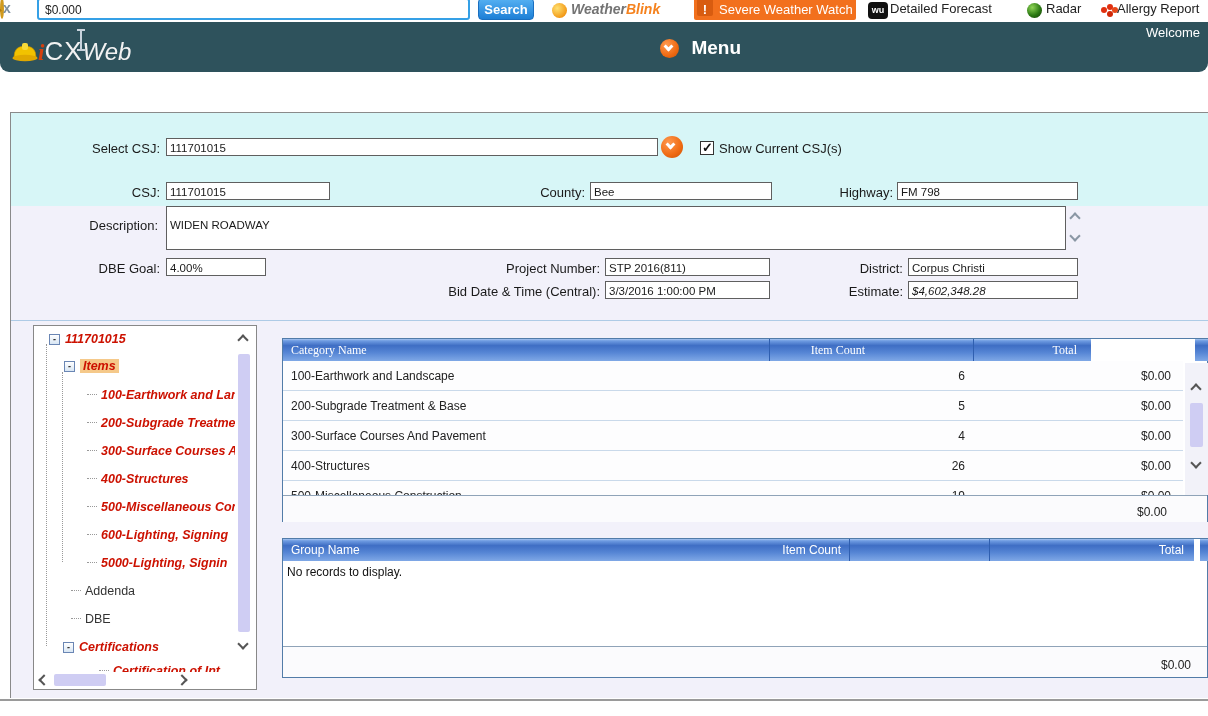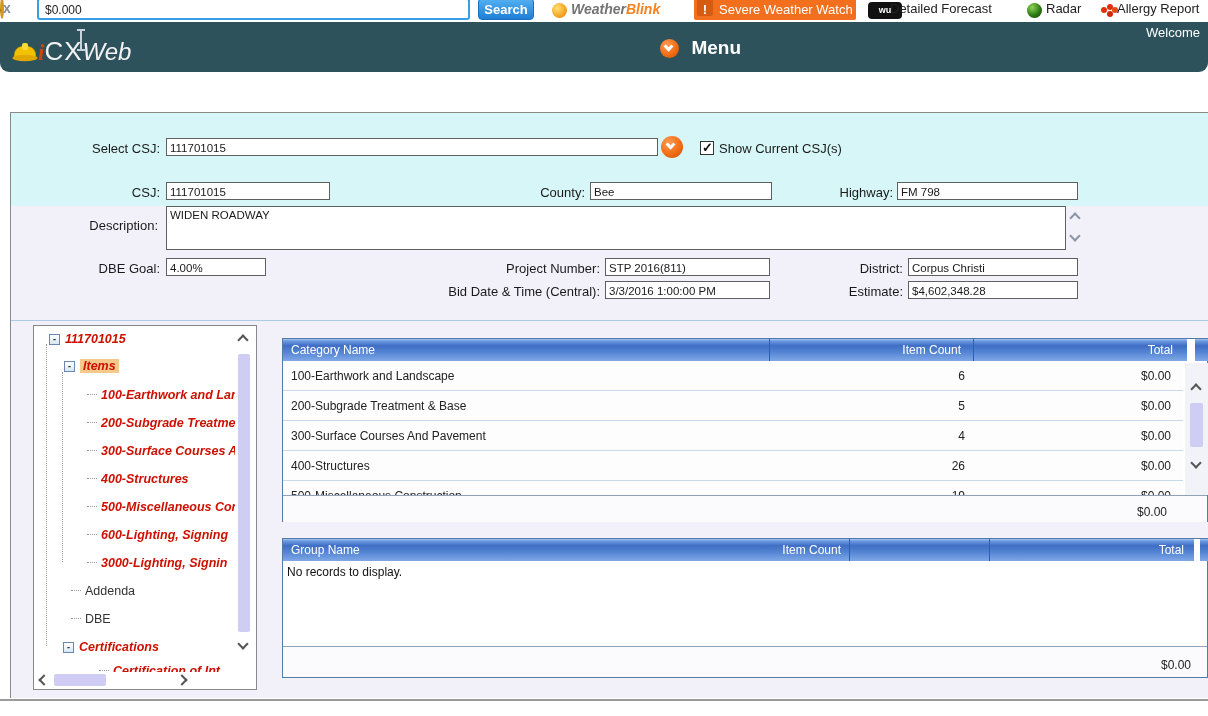--- a/index.html
+++ b/index.html
@@ -13,21 +13,21 @@
   #bt-close { left:3px; top:0; color:#7d8f9e; font-size:14px; font-weight:bold; }
   #bt-mag { left:17px; top:3px; width:10px; height:10px; border:2px solid #d09a1e; border-radius:50%; }
   #bt-mag::after { content:""; position:absolute; left:-4px; top:8px; width:6px; height:2px; background:#b07d10; transform:rotate(45deg); }
   #bt-input { position:absolute; left:37px; top:-2px; width:433px; height:22px; border:2px solid #35a0e6; border-radius:3px; font:12px "Liberation Sans",sans-serif; padding:2px 6px 0 6px; color:#222; }
   #bt-search { position:absolute; left:478px; top:-2px; width:56px; height:22px; background:linear-gradient(#55b0f2,#1d7fd6); border:1px solid #1a6fc0; border-radius:4px; color:#fff; font-size:13px; font-weight:bold; text-align:center; line-height:22px; }
   #bt-sun { left:552px; top:3px; width:15px; height:15px; border-radius:50%; background:radial-gradient(circle at 35% 35%, #ffe070, #f29a18 70%, #e07c08); position:absolute; }
   #wb-weather { color:#737373; font-weight:bold; font-style:italic; }
   #wb-blink { color:#f5821e; font-weight:bold; font-style:italic; }
   #bt-severe { position:absolute; left:694px; top:-2px; width:162px; height:22px; background:#f2701d; border-radius:2px; color:#fff; font-size:13px; line-height:23px; }
   #bt-severe .warn { display:inline-block; width:16px; height:18px; background:#d85c10; color:#fff; text-align:center; font-weight:bold; margin:0 6px 0 3px; border-radius:2px; }
-  #bt-wu { position:absolute; left:868px; top:2px; width:34px; height:17px; background:#111; border-radius:4px; color:#fff; font-size:9px; font-weight:bold; text-align:center; line-height:16px; }
+  #bt-wu { position:absolute; left:868px; top:2px; width:20px; height:17px; background:#111; border-radius:4px; color:#fff; font-size:9px; font-weight:bold; text-align:center; line-height:16px; }
   #bt-radar-ic { position:absolute; left:1027px; top:3px; width:15px; height:15px; border-radius:50%; background:radial-gradient(circle at 35% 30%, #8ed455, #2c7a14 55%, #123604); }
   #bt-allergy-ic { position:absolute; left:1101px; top:7px; width:6px; height:6px; background:#e03010; border-radius:50%;
       box-shadow:6px -3px 0 #e03010, 6px 4px 0 #d02808, 11px 0 0 #e84818; }
 
   
   #app-header { position:absolute; top:22px; left:0; width:1208px; height:50px; background:#2e525c; border-radius:0 0 9px 9px; }
   #logo { position:absolute; left:12px; top:14px; white-space:nowrap; }
   #logo .li { color:#d6400e; font-style:italic; font-weight:bold; font-size:23px; font-family:"Liberation Serif",serif; }
   #logo .lcx { color:#f2f2f2; font-size:26px; letter-spacing:1px; }
   #logo .lweb { color:#f2f2f2; font-size:24px; font-style:italic; }
@@ -46,21 +46,21 @@
   #tab-bidding .x { color:#9fb0af; font-weight:bold; margin-left:7px; }
 
   
   #content-panel { position:absolute; left:10px; top:112px; width:1198px; height:586px; background:#d7f6f7; border:1px solid #8a8a8a; border-right:none; border-bottom:none; }
   #lower-band { position:absolute; left:11px; top:206px; width:1197px; height:492px; background:#f2f1fa; }
   #split-line { position:absolute; left:11px; top:320px; width:1197px; height:1px; background:#aecbe6; }
   #bottom-divider { position:absolute; left:0; top:699px; width:1208px; height:2px; background:#9a9a9a; }
 
   .flabel { position:absolute; font-size:13px; color:#1a1a1a; text-align:right; white-space:nowrap; }
   .fin { position:absolute; background:#fff; border:1px solid #5f5f5f; font:11.5px "Liberation Sans",sans-serif; color:#1a1a1a; padding:2px 3px 0 3px; height:18px; }
-  #description-textarea { position:absolute; background:#fff; border:1px solid #5f5f5f; font:11.5px "Liberation Sans",sans-serif; color:#1a1a1a; padding:2px 3px; resize:none; overflow:hidden; }
+  #description-textarea { position:absolute; background:#fff; border:1px solid #5f5f5f; font:11.5px "Liberation Sans",sans-serif; color:#1a1a1a; padding:12px 3px; resize:none; overflow:hidden; }
   #csj-dd { position:absolute; left:661px; top:136px; width:22px; height:22px; border-radius:50%; background:radial-gradient(circle at 35% 30%, #ff9a50, #ef6a12 60%, #c95208); cursor:pointer; }
   #csj-dd .chv { position:absolute; left:6px; top:5px; border-color:#fff; }
   #show-current-cb { position:absolute; left:700px; top:141px; width:14px; height:14px; border:1px solid #333; background:#fff; cursor:pointer; }
   #show-current-cb::after { content:"\2713"; position:absolute; left:1px; top:-2px; font-size:13px; font-weight:bold; color:#111; }
   .spin-chv { position:absolute; }
 
   
   .chv { display:inline-block; width:8px; height:8px; border-top:2px solid #555; border-right:2px solid #555; }
   .chv.up { transform:rotate(-45deg); }
   .chv.down { transform:rotate(135deg); }
@@ -171,59 +171,59 @@
   <div class="flabel" style="left:60px;top:261px;width:100px;">DBE Goal:</div>
   <input class="fin" style="left: 166px; top: 258px; width: 100px;" value="4.00%">
   <div class="flabel" style="left:460px;top:261px;width:140px;">Project Number:</div>
   <input class="fin" style="left: 605px; top: 258px; width: 165px;" value="STP 2016(811)">
   <div class="flabel" style="left:803px;top:261px;width:100px;">District:</div>
   <input class="fin" style="left: 908px; top: 258px; width: 170px;" value="Corpus Christi">
 
   <div class="flabel" style="left:390px;top:284px;width:210px;">Bid Date &amp; Time (Central):</div>
   <input class="fin" style="left: 605px; top: 281px; width: 165px;" value="3/3/2016 1:00:00 PM">
   <div class="flabel" style="left:803px;top:284px;width:100px;">Estimate:</div>
-  <input class="fin" style="left: 908px; top: 281px; width: 170px;" value="$4,602,348.28">
+  <input class="fin" style="left: 908px; top: 281px; width: 170px; font-style: italic;" value="$4,602,348.28">
 
   <div id="tree-panel">
     <div id="tree-viewport">
       <div class="tguide" style="left:11px;top:18px;height:302px;"></div>
       <div class="tguide" style="left:27px;top:46px;height:190px;"></div>
 
       <div class="tnode tred" style="left:6px;top:6px;"><span class="texp">-</span><span>111701015</span></div>
 
       <div class="tnode tred" style="left:21px;top:33px;"><span class="texp">-</span><span class="titems-hl">Items</span></div>
 
       <div class="tnode tred" style="left:44px;top:62px;"><span class="tstub"></span><span>100-Earthwork and Landscape</span></div>
       <div class="tnode tred" style="left:44px;top:90px;"><span class="tstub"></span><span>200-Subgrade Treatment &amp; Base</span></div>
       <div class="tnode tred" style="left:44px;top:118px;"><span class="tstub"></span><span>300-Surface Courses And Pavement</span></div>
       <div class="tnode tred" style="left:44px;top:146px;"><span class="tstub"></span><span>400-Structures</span></div>
       <div class="tnode tred" style="left:44px;top:174px;"><span class="tstub"></span><span>500-Miscellaneous Construction</span></div>
       <div class="tnode tred" style="left:44px;top:202px;"><span class="tstub"></span><span>600-Lighting, Signing</span></div>
-      <div class="tnode tred" style="left:44px;top:230px;"><span class="tstub"></span><span>3000-Lighting, Signin</span></div>
+      <div class="tnode tred" style="left:44px;top:230px;"><span class="tstub"></span><span>5000-Lighting, Signin</span></div>
 
       <div class="tnode tplain" style="left:28px;top:258px;"><span class="tstub"></span><span>Addenda</span></div>
       <div class="tnode tplain" style="left:28px;top:286px;"><span class="tstub"></span><span>DBE</span></div>
       <div class="tnode tred" style="left:20px;top:314px;"><span class="texp">-</span><span>Certifications</span></div>
       <div class="tnode tred" style="left:56px;top:338px;"><span class="tstub"></span><span>Certification of Int</span></div>
     </div>
 
     <div id="tree-vsb">
       <span class="chv up" style="position:absolute;left:4px;top:8px;"></span>
       <div class="thumb"></div>
       <span class="chv down" style="position:absolute;left:4px;top:312px;"></span>
     </div>
     <div id="tree-hsb">
       <span class="chv left" style="position:absolute;left:4px;top:4px;"></span>
       <div class="thumb"></div>
       <span class="chv right" style="position:absolute;left:142px;top:4px;"></span>
     </div>
   </div>
 
   <div class="gridbox" style="top:338px;height:184px;">
-    <div class="ghead" style="width:904px;">
+    <div class="ghead" style="width:808px;font-family:Liberation Serif, serif;">
       <div class="hc" style="left:8px;">Category Name</div>
       <div class="hc" style="right:226px;">Item Count</div>
       <div class="hc" style="right:14px;">Total</div>
       <div class="gvline" style="left:486px;height:22px;"></div>
       <div class="gvline" style="left:690px;height:22px;"></div>
     </div>
     <div class="ghead" style="left:912px;width:14px;"></div>
 
     <div style="position:absolute;left:0;top:22px;width:926px;height:134px;overflow:hidden;">
       <div class="rowvline" style="left:486px;"></div>

